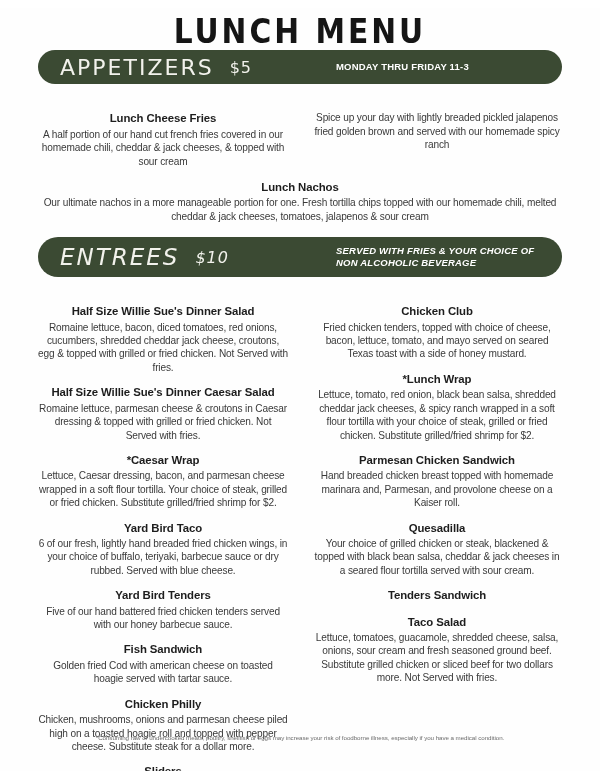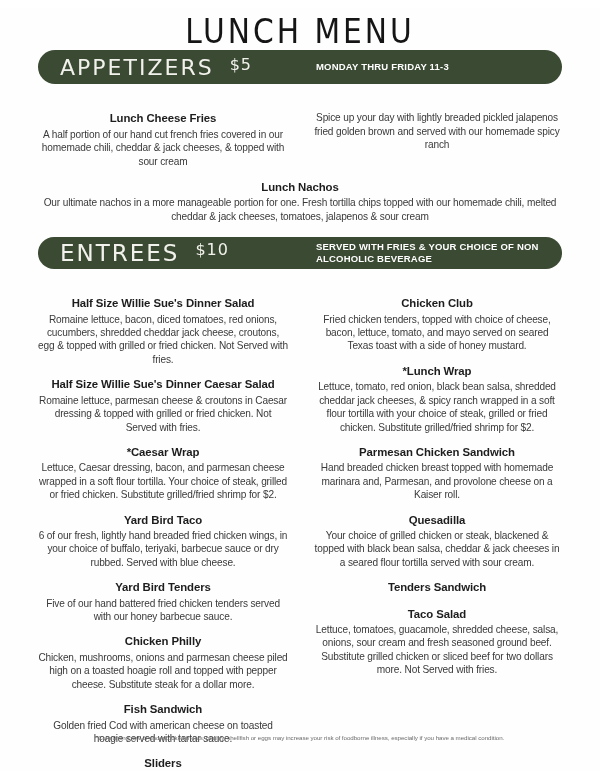--- a/index.html
+++ b/index.html
@@ -23,21 +23,21 @@
     background: #fefefe;
     padding: 0;
   }
 
   
   .menu-title {
     text-align: center;
     font-family: "DejaVu Sans", sans-serif;
     font-size: 33px;
     letter-spacing: 3px;
-    font-weight: 400;
+    font-weight: 700;
     color: #151515;
     margin: 8px 0 0 0;
     padding-top: 6px;
     line-height: 1.1;
     text-transform: uppercase;
     font-stretch: condensed;
   }
 
   
   .section-bar {
@@ -45,25 +45,26 @@
     background: #3b4a33;
     border-radius: 22px;
     height: 34px;
     display: flex;
     align-items: center;
     padding: 0 22px;
     color: #f3f3ef;
     position: relative;
   }
   .section-bar.entrees {
-    height: 32px;
+    height: 40px;
+    font-style: italic;
   }
   .bar-left {
     display: flex;
-    align-items: flex-start;
+    align-items: center;
     flex: 0 0 auto;
     width: 250px;
   }
   .bar-name {
     font-family: "DejaVu Sans", sans-serif;
     font-size: 22px;
     letter-spacing: 2px;
     font-weight: 400;
     text-transform: uppercase;
     color: #f2f2ec;
@@ -78,20 +79,21 @@
   }
   .bar-note {
     flex: 1 1 auto;
     font-family: "Liberation Sans", sans-serif;
     font-size: 9.5px;
     font-weight: bold;
     letter-spacing: 0.2px;
     line-height: 1.25;
     color: #ffffff;
     padding-left: 6px;
+    margin-left: 20px;
   }
 
   
   .appetizers-cols,
   .entrees-cols {
     display: flex;
     margin: 0 30px;
     padding-top: 27px;
   }
   .col {
@@ -208,28 +210,28 @@
         </div>
         <div class="item">
           <div class="item-name">Yard Bird Taco</div>
           <div class="item-desc">6 of our fresh, lightly hand breaded fried chicken wings, in your choice of buffalo, teriyaki, barbecue sauce or dry rubbed. Served with blue cheese.</div>
         </div>
         <div class="item">
           <div class="item-name">Yard Bird Tenders</div>
           <div class="item-desc">Five of our hand battered fried chicken tenders served with our honey barbecue sauce.</div>
         </div>
         <div class="item">
+          <div class="item-name">Fish Sandwich</div>
+          <div class="item-desc">Golden fried Cod with american cheese on toasted hoagie served with tartar sauce.</div>
+        </div>
+        <div class="item">
           <div class="item-name">Chicken Philly</div>
           <div class="item-desc">Chicken, mushrooms, onions and parmesan cheese piled high on a toasted hoagie roll and topped with pepper cheese. Substitute steak for a dollar more.</div>
         </div>
         <div class="item">
-          <div class="item-name">Fish Sandwich</div>
-          <div class="item-desc">Golden fried Cod with american cheese on toasted hoagie served with tartar sauce.</div>
-        </div>
-        <div class="item">
           <div class="item-name">Sliders</div>
           <div class="item-desc">Slow cooked pulled pork sliders served on a sweet roll with coleslaw and pickles</div>
         </div>
       </div>
 
       <div class="col col-right">
         <div class="item">
           <div class="item-name">Chicken Club</div>
           <div class="item-desc">Fried chicken tenders, topped with choice of cheese, bacon, lettuce, tomato, and mayo served on seared Texas toast with a side of honey mustard.</div>
         </div>

